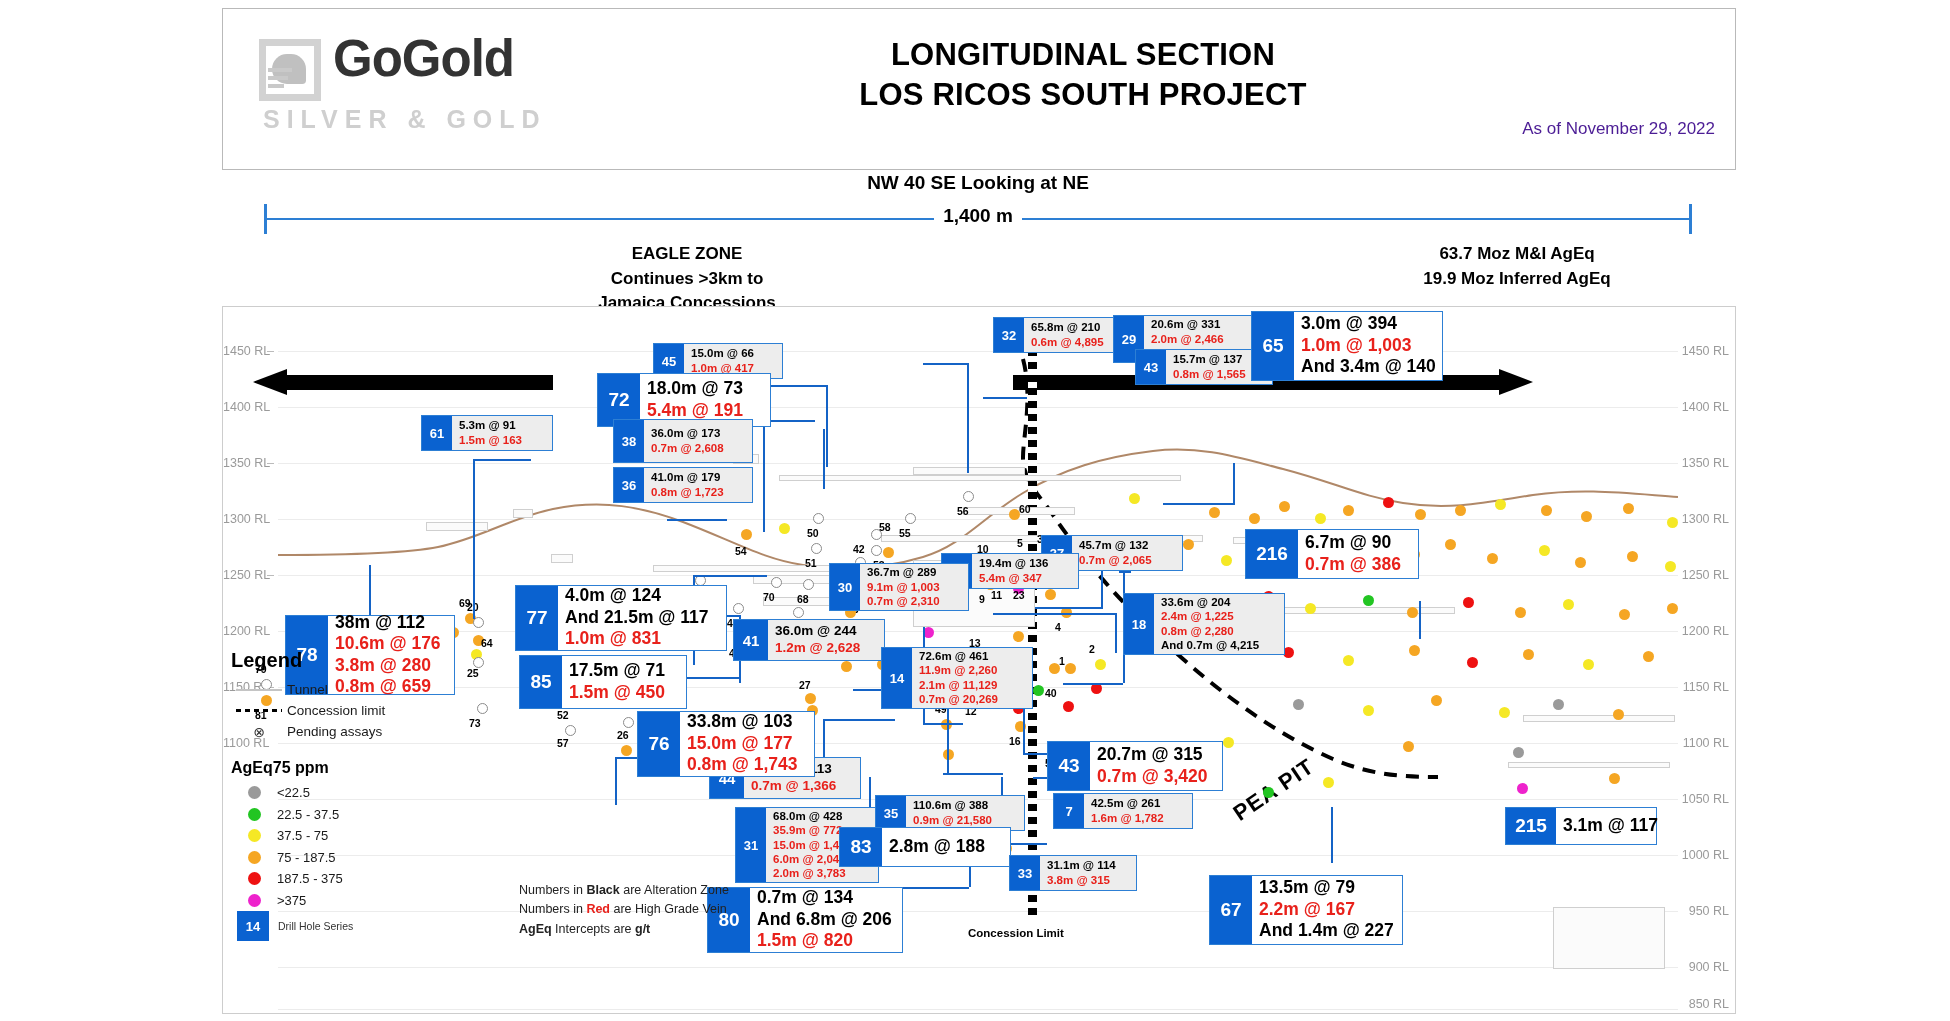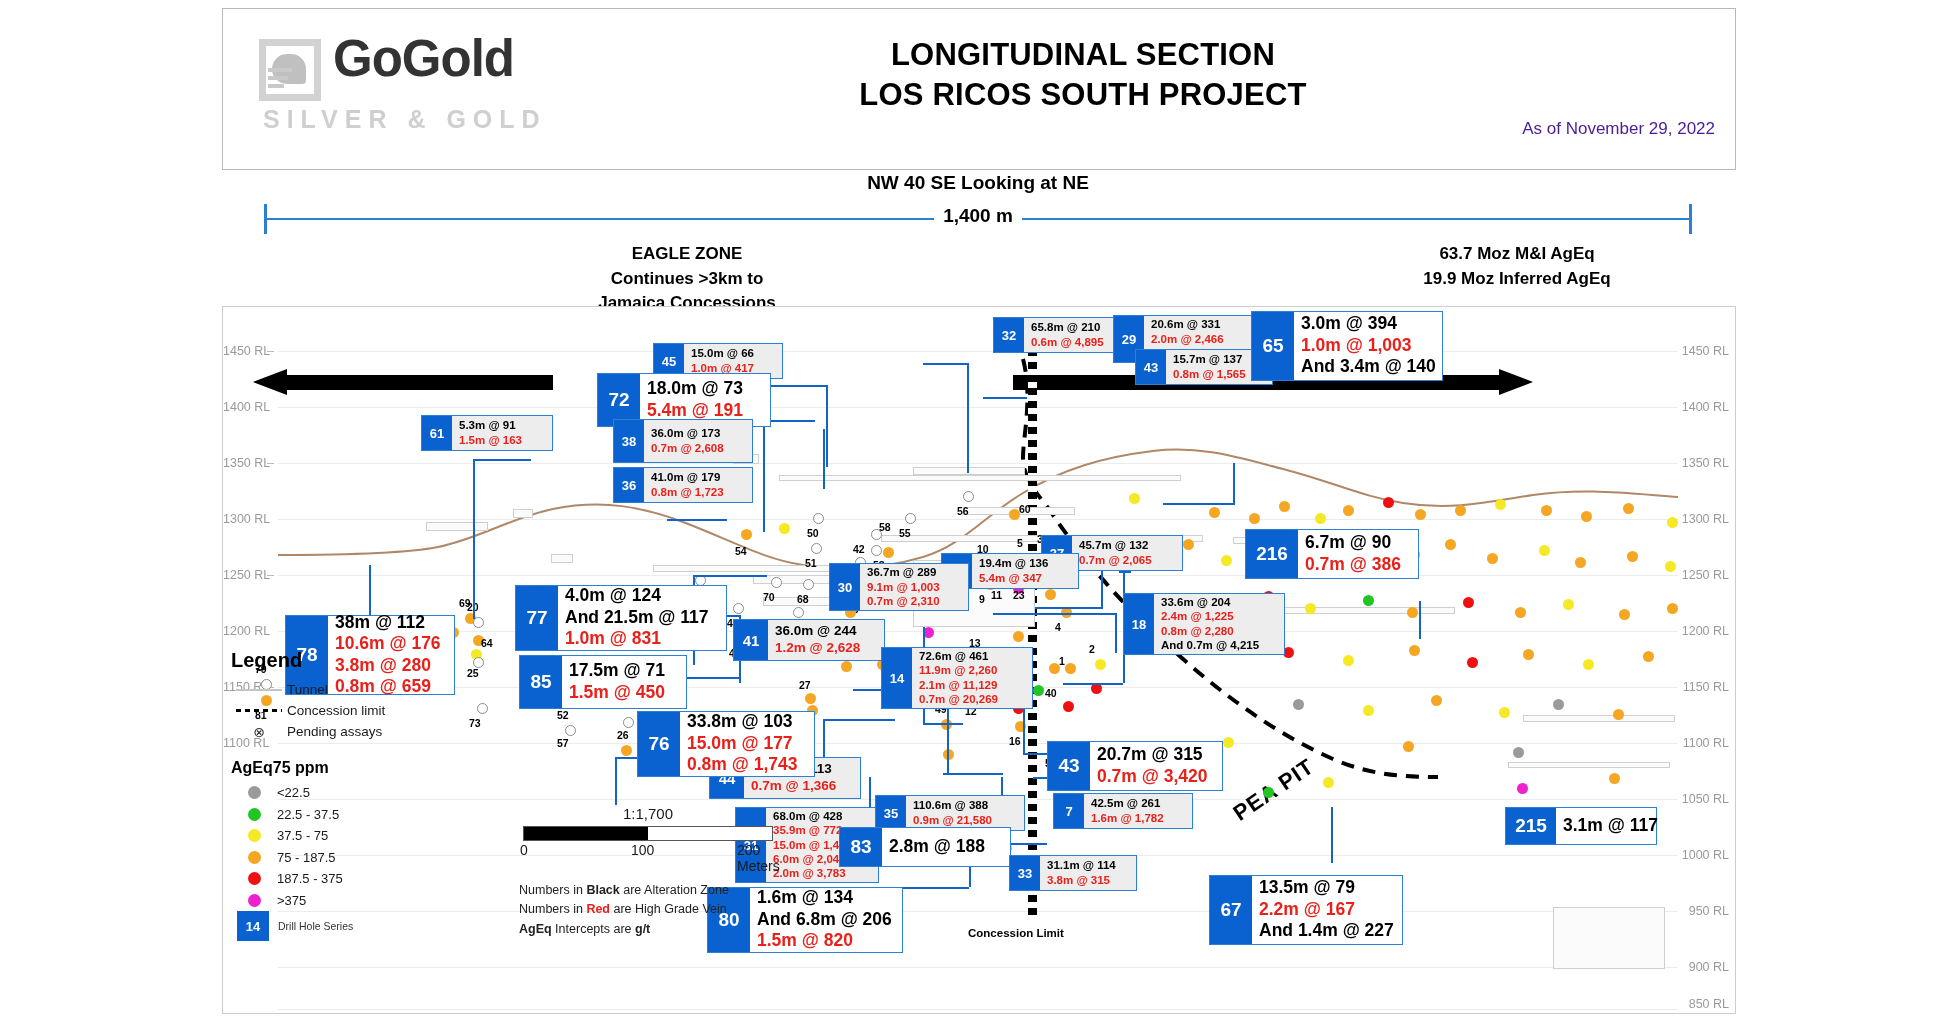--- a/index.html
+++ b/index.html
@@ -678,21 +678,21 @@
     <div class="callout c-lg" style="left:616px;top:520px;width:172px;height:40px;background:#fff">
       <div class="tag">83</div>
       <div class="body">
           <div class="ln blk">2.8m @ 188</div>
         </div>
     </div>
 
     <div class="callout c-lg" style="left:484px;top:580px;width:196px;height:66px;background:#fff">
       <div class="tag">80</div>
       <div class="body">
-          <div class="ln blk">1.6m @ 134</div>
+          <div class="ln blk">0.7m @ 134</div>
           <div class="ln blk">And 6.8m @ 206</div>
           <div class="ln red">1.5m @ 820</div>
         </div>
     </div>
 
     <div class="callout c-sm" style="left:786px;top:548px;width:128px;height:36px">
       <div class="tag">33</div>
       <div class="body">
           <div class="ln blk">31.1m @ 114</div>
           <div class="ln red">3.8m @ 315</div>
@@ -789,32 +789,20 @@
           </span>
           <span>&gt;375</span>
         </div>
     </div>
 
     <div id="dhs">
       <span class="chip">14</span>
       <span class="cap">Drill Hole Series</span>
     </div>
 
-    <div id="scale">
-      <div class="ratio">1:1,700</div>
-      <div class="bar">
-        <span class="fill" style="width:50%"></span>
-          <span class="empty" style="width:50%"></span>
-      </div>
-      <div class="ticks">
-        <span style="left:-3px">0</span>
-        <span style="left:108px">100</span>
-        <span style="left:214px">200 Meters</span>
-      </div>
-    </div>
 
     <div id="notes">
       <div><span>Numbers in </span><b>Black</b><span> are Alteration Zone</span></div>
       <div><span>Numbers in </span><b class="red">Red</b><span> are High Grade Vein</span></div>
       <div><b>AgEq</b><span> Intercepts are </span><b>g/t</b></div>
     </div>
 
   </div>
 </div>
 

